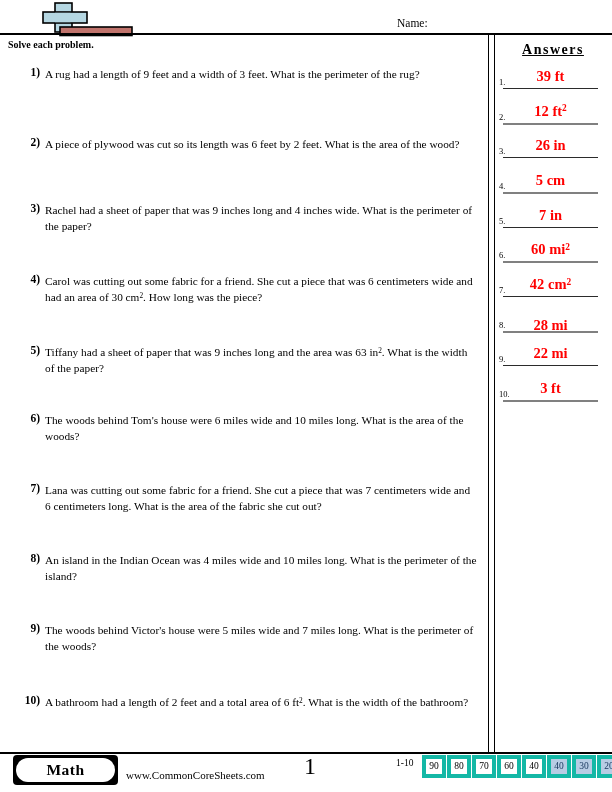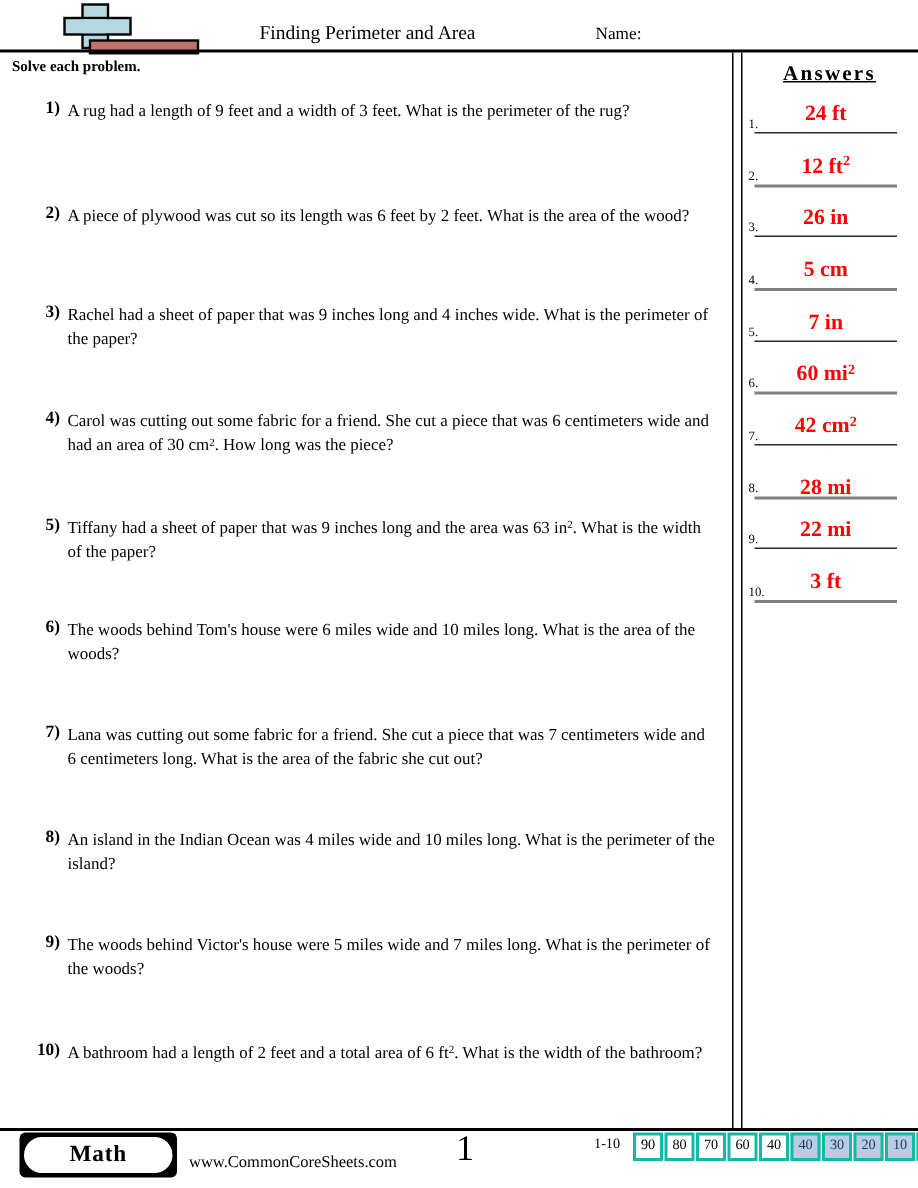--- a/index.html
+++ b/index.html
@@ -36,36 +36,35 @@
   
   .footer-rule{position:absolute;left:0;top:752px;width:612px;height:1.6px;background:#000;}
   .math-badge{position:absolute;left:13px;top:755px;width:105px;height:30px;background:#000;border-radius:4px;}
   .math-badge-inner{position:absolute;left:3px;top:3px;right:3px;bottom:3px;background:#fff;
     border-radius:14px;display:flex;align-items:center;justify-content:center;
     font-size:15.5px;font-weight:bold;letter-spacing:0.5px;}
   .website{position:absolute;left:126px;top:769px;font-size:11px;}
   .page-number{position:absolute;left:280px;top:753px;width:60px;text-align:center;font-size:24px;}
   .score-range{position:absolute;left:396px;top:758px;font-size:9.5px;}
   .score-boxes{position:absolute;left:422px;top:755px;display:flex;gap:1px;}
-  .score-box{width:16px;height:15px;box-sizing:content-box;border:2px solid #14b8a6;background:#fff;
+  .score-box{width:16px;height:15px;box-sizing:content-box;border:4px solid #14b8a6;background:#fff;
     font-size:9.5px;line-height:15px;text-align:center;color:#000;}
   .score-box.shaded{background:var(--score-shaded,#b8cce4);color:#17365d;}
 </style>
 </head>
 <body>
 
 <div class="page" style="--accent: #ff0000; --score-shaded: #b8cce4;">
 
   <svg class="logo-svg" width="120" height="38" viewBox="0 0 120 38">
     <rect x="25" y="3" width="17" height="29" fill="#b5d7e2" stroke="#000" stroke-width="1.6"></rect>
     <rect x="13" y="12" width="44" height="11" fill="#b5d7e2" stroke="#000" stroke-width="1.6"></rect>
     <rect x="25" y="12.8" width="15.4" height="9.4" fill="#b5d7e2" stroke="none"></rect>
     <rect x="30" y="27" width="72" height="8.5" fill="#c0736c" stroke="#000" stroke-width="1.6"></rect>
   </svg>
-  <div class="ws-title">Finding Perimeter and Area</div>
   <div class="name-label">Name:</div>
   <div class="header-rule"></div>
   <div class="instructions">Solve each problem.</div>
 
   <div id="problems">
       <div class="problem" style="top: 66px;">
         <div class="prob-num">1)</div>
         <div class="prob-text">A rug had a length of 9 feet and a width of 3 feet. What is the perimeter of the rug?</div>
       </div>
       <div class="problem" style="top: 136px;">
@@ -105,21 +104,21 @@
         <div class="prob-text">A bathroom had a length of 2 feet and a total area of 6 ft<span class="sup">2</span>. What is the width of the bathroom?</div>
       </div>
     </div>
 
   <div class="col-divider"></div>
   <div class="answers-col">
     <div class="answers-heading">Answers</div>
     <div id="answer-rows">
         <span class="ans-num" style="top: 77px;">1.</span>
         <div class="ans-line" style="top: 88px;"></div>
-        <div class="ans-value" style="top: 68px;">24 ft</div>
+        <div class="ans-value" style="top: 68px;">39 ft</div>
         <span class="ans-num" style="top: 111.67px;">2.</span>
         <div class="ans-line alt" style="top: 122.67px;"></div>
         <div class="ans-value" style="top: 102.67px;">12 ft<span class="sup">2</span></div>
         <span class="ans-num" style="top: 146.34px;">3.</span>
         <div class="ans-line" style="top: 157.34px;"></div>
         <div class="ans-value" style="top: 137.34px;">26 in</div>
         <span class="ans-num" style="top: 181.01px;">4.</span>
         <div class="ans-line alt" style="top: 192.01px;"></div>
         <div class="ans-value" style="top: 172.01px;">5 cm</div>
         <span class="ans-num" style="top: 215.68px;">5.</span>

